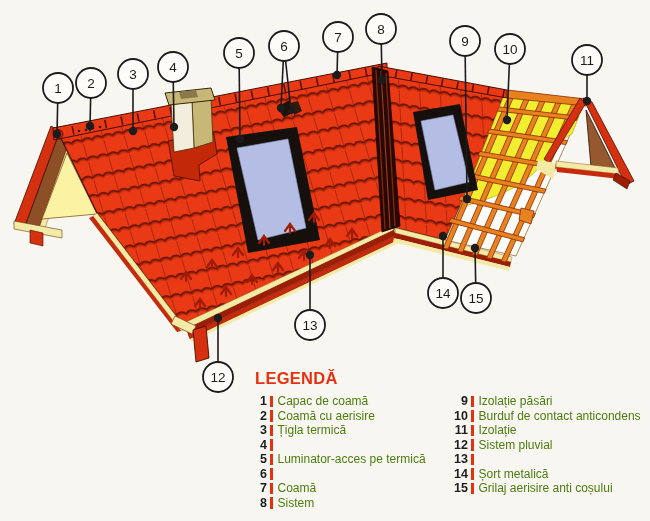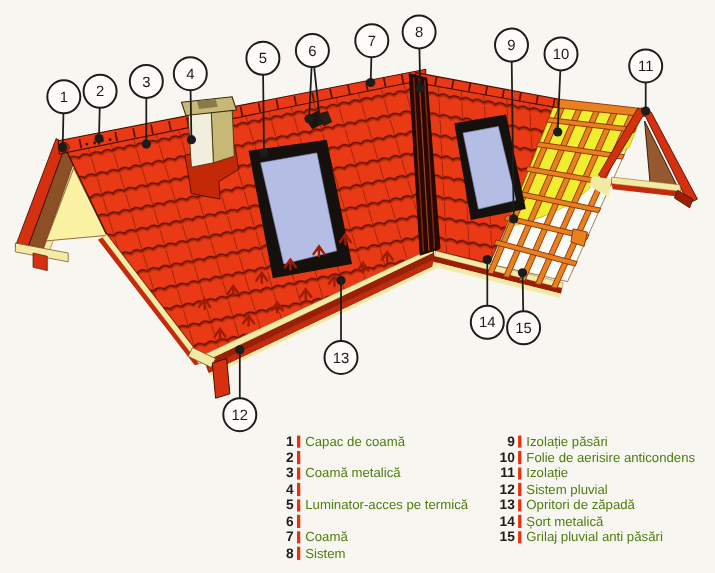--- a/index.html
+++ b/index.html
@@ -45,34 +45,36 @@
   .legend-num{width:17px;text-align:right;font-weight:bold;font-size:12.5px;color:#1d1d1d;}
   #legend-col-2 .legend-num{width:22px;}
   .legend-bar{width:2.5px;height:11.5px;background:var(--legend-red);margin:0 5px 0 3px;flex:none;}
   .legend-label{font-size:12px;color:#4d7c0f;white-space:nowrap;}
 </style>
 </head>
 <body>
 
 <div class="stage">
 
+  <div class="legend-title">LEGENDĂ</div>
   <div class="legend-col" id="legend-col-1">
       <div class="legend-row">
         <span class="legend-num">1</span>
         <span class="legend-bar"></span>
         <span class="legend-label">Capac de coamă</span>
       </div>
       <div class="legend-row">
         <span class="legend-num">2</span>
         <span class="legend-bar"></span>
+        <span class="legend-label">Coamă cu aerisire</span>
       </div>
       <div class="legend-row">
         <span class="legend-num">3</span>
         <span class="legend-bar"></span>
-        <span class="legend-label">Coamă metalică</span>
+        <span class="legend-label">Țigla termică</span>
       </div>
       <div class="legend-row">
         <span class="legend-num">4</span>
         <span class="legend-bar"></span>
       </div>
       <div class="legend-row">
         <span class="legend-num">5</span>
         <span class="legend-bar"></span>
         <span class="legend-label">Luminator-acces pe termică</span>
       </div>
@@ -93,46 +95,45 @@
     </div>
   <div class="legend-col" id="legend-col-2">
       <div class="legend-row">
         <span class="legend-num">9</span>
         <span class="legend-bar"></span>
         <span class="legend-label">Izolație păsări</span>
       </div>
       <div class="legend-row">
         <span class="legend-num">10</span>
         <span class="legend-bar"></span>
-        <span class="legend-label">Folie de aerisire anticondens</span>
+        <span class="legend-label">Burduf de contact anticondens</span>
       </div>
       <div class="legend-row">
         <span class="legend-num">11</span>
         <span class="legend-bar"></span>
         <span class="legend-label">Izolație</span>
       </div>
       <div class="legend-row">
         <span class="legend-num">12</span>
         <span class="legend-bar"></span>
         <span class="legend-label">Sistem pluvial</span>
       </div>
       <div class="legend-row">
         <span class="legend-num">13</span>
         <span class="legend-bar"></span>
-        <span class="legend-label">Opritori de zăpadă</span>
       </div>
       <div class="legend-row">
         <span class="legend-num">14</span>
         <span class="legend-bar"></span>
         <span class="legend-label">Șort metalică</span>
       </div>
       <div class="legend-row">
         <span class="legend-num">15</span>
         <span class="legend-bar"></span>
-        <span class="legend-label">Grilaj pluvial anti păsări</span>
+        <span class="legend-label">Grilaj aerisire anti coșului</span>
       </div>
     </div>
 
   <svg width="650" height="521" viewBox="0 0 650 521">
     <defs>
       <pattern id="tilesA" width="21" height="19" patternUnits="userSpaceOnUse" patternTransform="matrix(0.975,-0.195,0.28,0.96,57,130)">
         <rect width="21" height="19" class="c-tile"></rect>
         <path d="M0,17.5 Q5.25,13 10.5,17.5 Q15.75,13 21,17.5" fill="none" stroke="#b02508" stroke-width="1.8" opacity="0.85"></path>
         <path d="M0,16 Q5.25,11.5 10.5,16 Q15.75,11.5 21,16" fill="none" stroke="#5a0e00" stroke-width="1.4"></path>
         <line x1="0" y1="0" x2="0" y2="16" stroke="#7a1705" stroke-width="1.1"></line>

